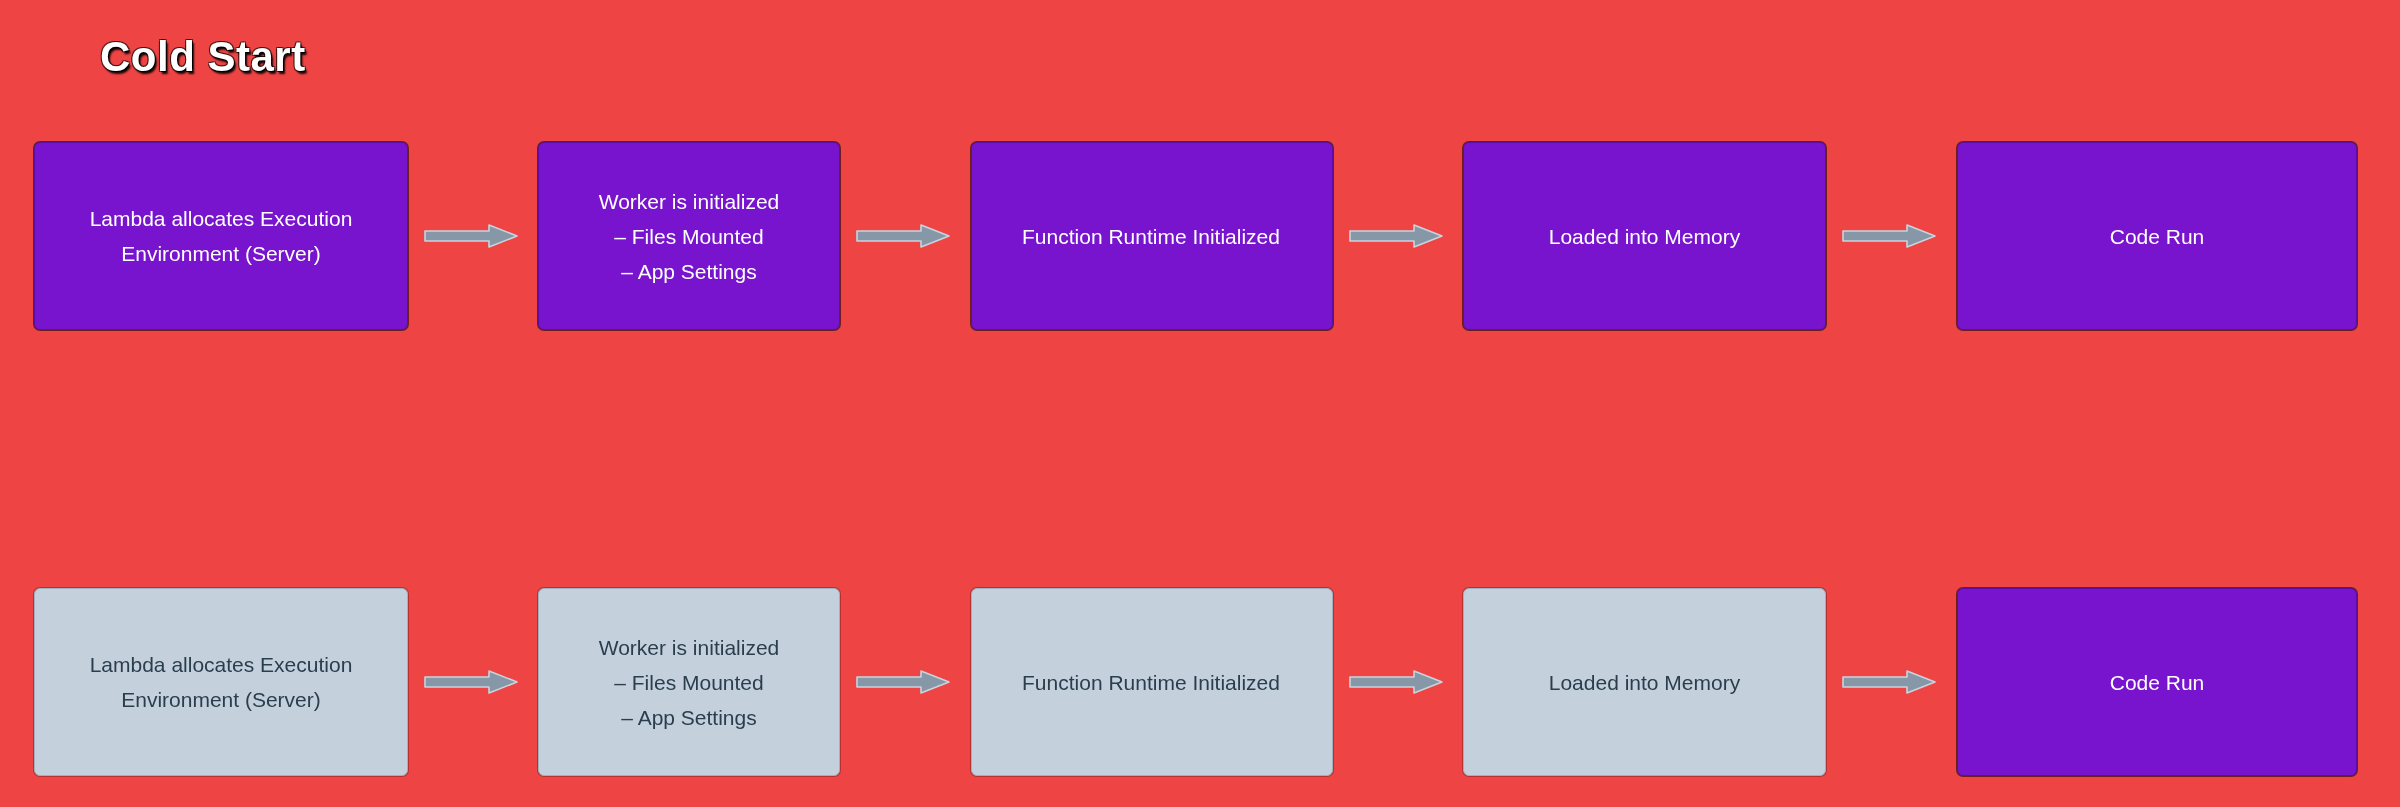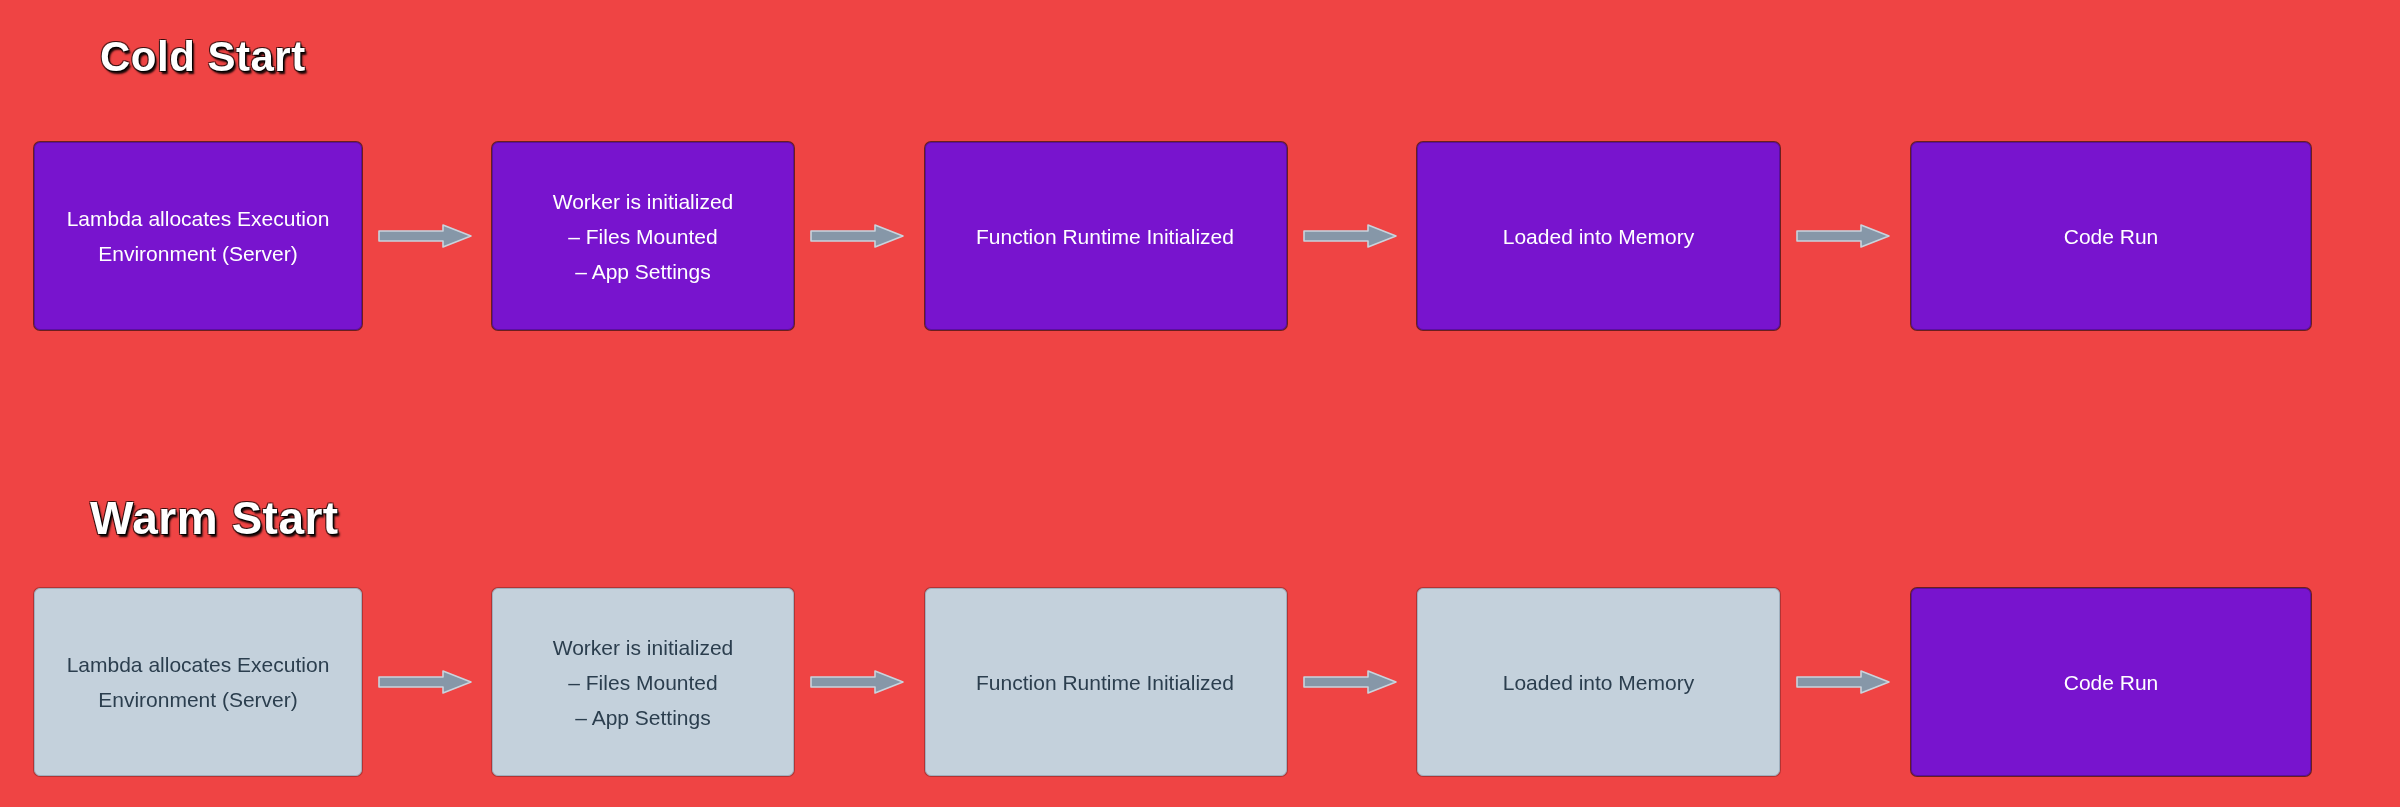--- a/index.html
+++ b/index.html
@@ -85,21 +85,21 @@
     color: #2b3e4e;
     border: 1px solid #9fb0bf;
     box-shadow: 0 0 0 1px rgba(0,0,0,0.25);
   }
   .node .label {
     white-space: pre-line;
     display: block;
   }
 
   
-  .n1 { width: 328px; margin-left: 34px; }
+  .n1 { width: 374px; margin-left: 34px; }
   .n2 { width: 302px; margin-left: 130px; }
   .n3 { width: 362px; margin-left: 131px; padding-left: 12px; }
   .n4 { width: 363px; margin-left: 130px; }
   .n5 { width: 400px; margin-left: 131px; }
 
   
   .arrow {
     position: absolute;
     top: 50%;
     transform: translateY(-50%);
@@ -160,21 +160,20 @@
       </span>
     </div>
 
     <div class="node purple n5">
       <span class="label">Code Run</span>
     </div>
 
     <div class="spacer"></div>
   </div>
 
-  <div class="section-title" id="title-warm">Warm Start</div>
 
   <div class="flow-row" id="row-warm">
 
     <div class="node grey n1">
       <span class="label">Lambda allocates Execution
 Environment (Server)</span>
       <span class="arrow">
         <svg viewBox="0 0 96 26" xmlns="http://www.w3.org/2000/svg">
           <path d="M2 8 H66 V2 L94 13 L66 24 V18 H2 Z" fill="#8697a8" stroke="#c9d4dd" stroke-width="1.6" stroke-linejoin="round"></path>
         </svg>

